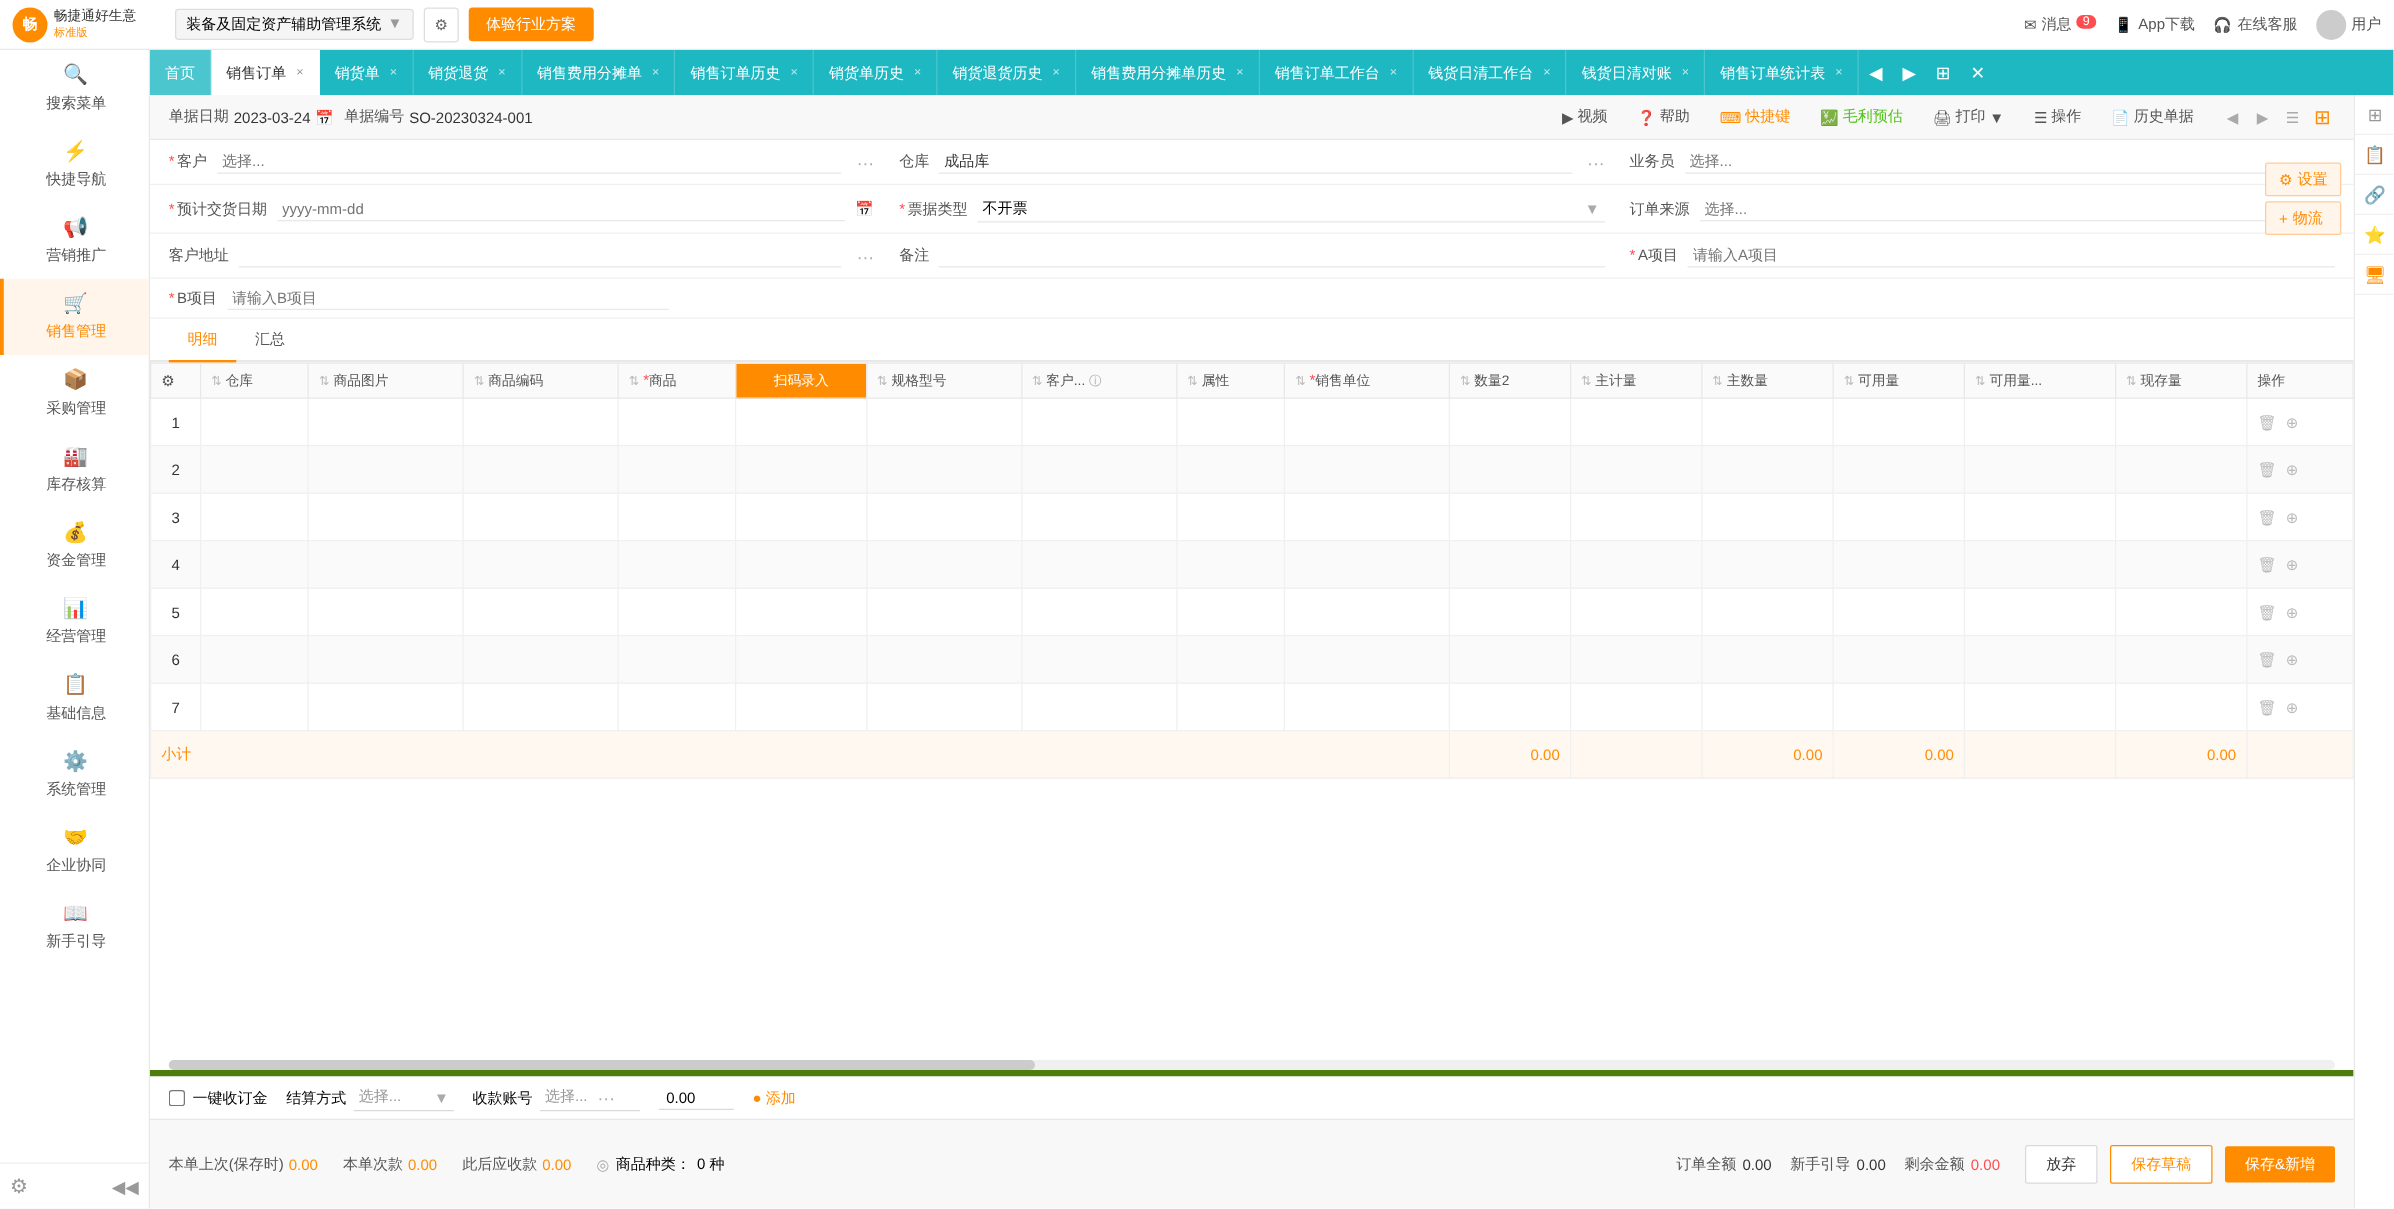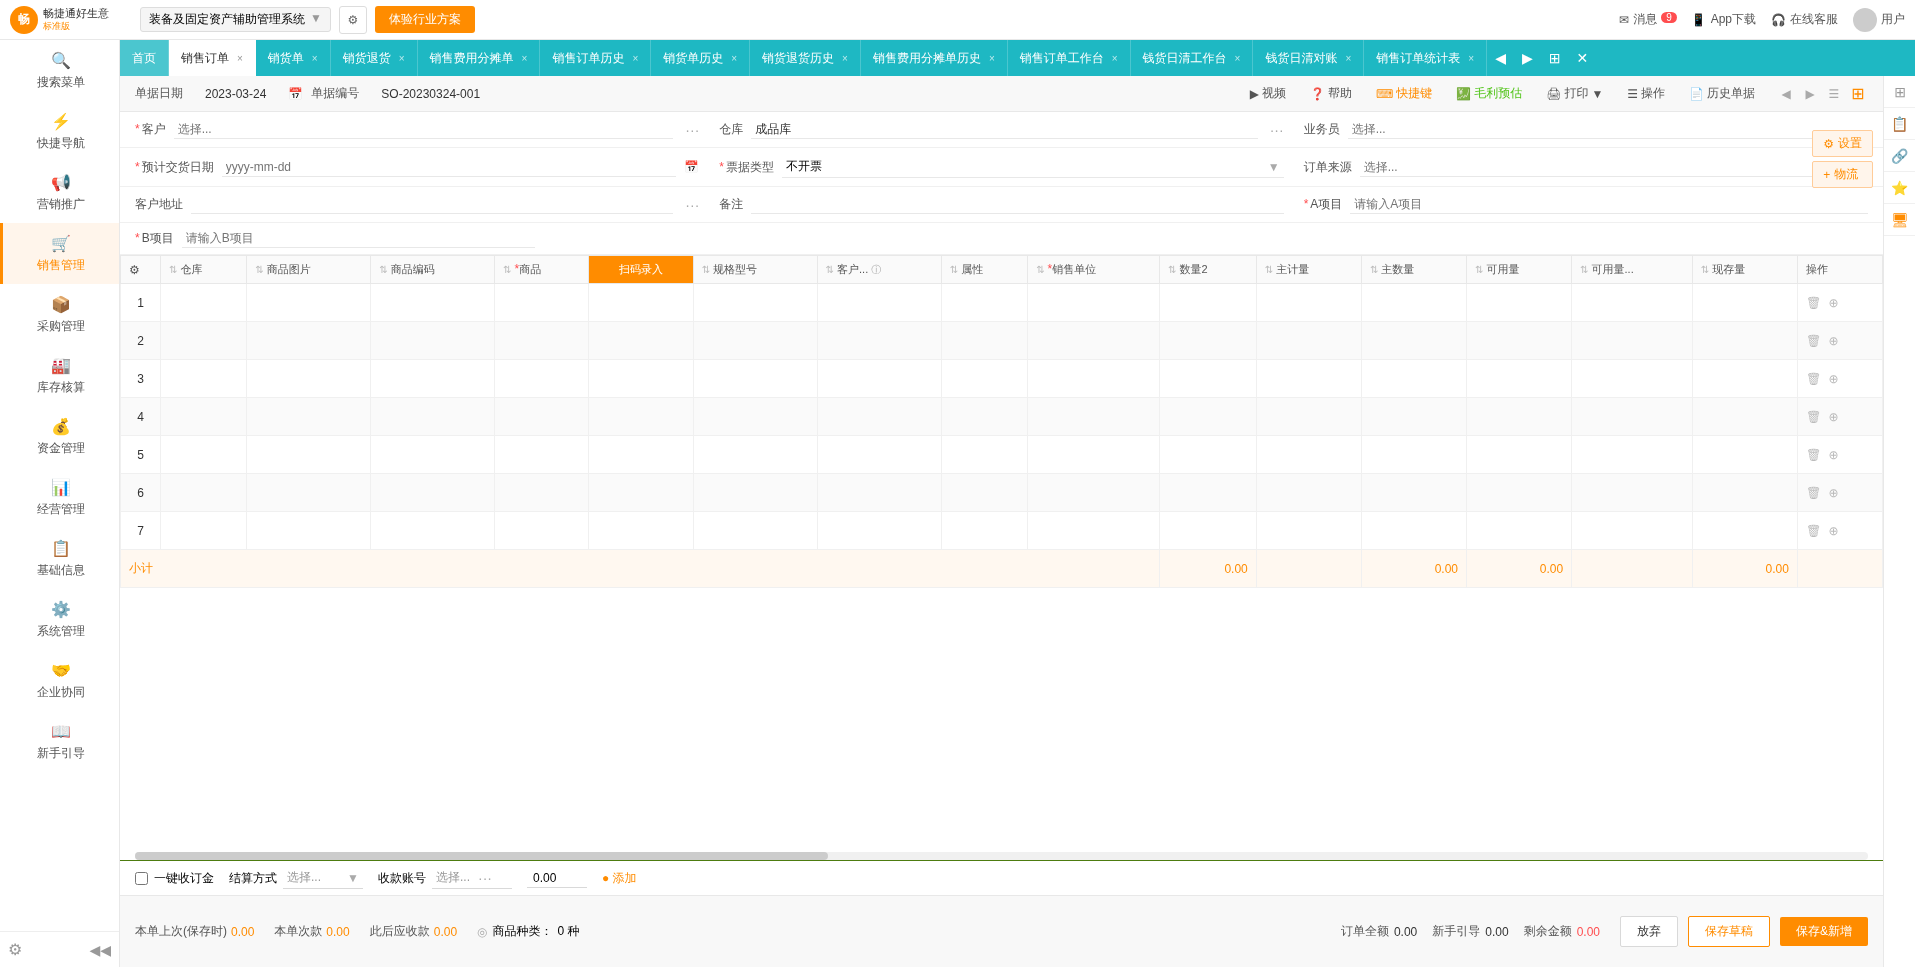--- a/index.html
+++ b/index.html
@@ -192,21 +192,21 @@
     }
     .dots-btn {
       color: #aaa;
       cursor: pointer;
       font-size: 14px;
       margin-left: 4px;
     }
     .head-field {
       display: flex;
       align-items: center;
-      gap: 22px;
+      gap: 4px;
     }
     .head-label { color: #555; }
     .head-value { color: #333; font-weight: 500; }
 
     
     .right-actions {
       margin-left: auto;
       display: flex;
       align-items: center;
       gap: 8px;
@@ -354,21 +354,21 @@
 
     
     .summary-row td {
       background: #fff8f0 !important;
       color: #ff8c00;
       font-weight: 500;
     }
 
     
     .bottom-area {
-      border-top: 1px solid #4d7c0f;
+      border-top: 5px solid #4d7c0f;
       padding: 6px 15px;
       background: #fff;
       flex-shrink: 0;
     }
     .bottom-row {
       display: flex;
       align-items: center;
       gap: 15px;
     }
     .add-btn {
@@ -783,20 +783,28 @@
           <button class="float-btn">
             <span>⚙</span>
             <span>设置</span>
           </button>
           <button class="float-btn">
             <span>+</span>
             <span>物流</span>
           </button>
         </div>
 
+        <div class="content-tabs">
+          <div class="content-tab active">
+            <span>明细</span>
+          </div>
+          <div class="content-tab">
+            <span>汇总</span>
+          </div>
+        </div>
 
         <div class="table-wrapper">
           <table class="data-table">
             <thead>
               <tr>
                 <th style="width:40px;">
                   <span>⚙</span>
                 </th>
                 <th>
                   <span class="sort-arrows">⇅</span> 仓库

